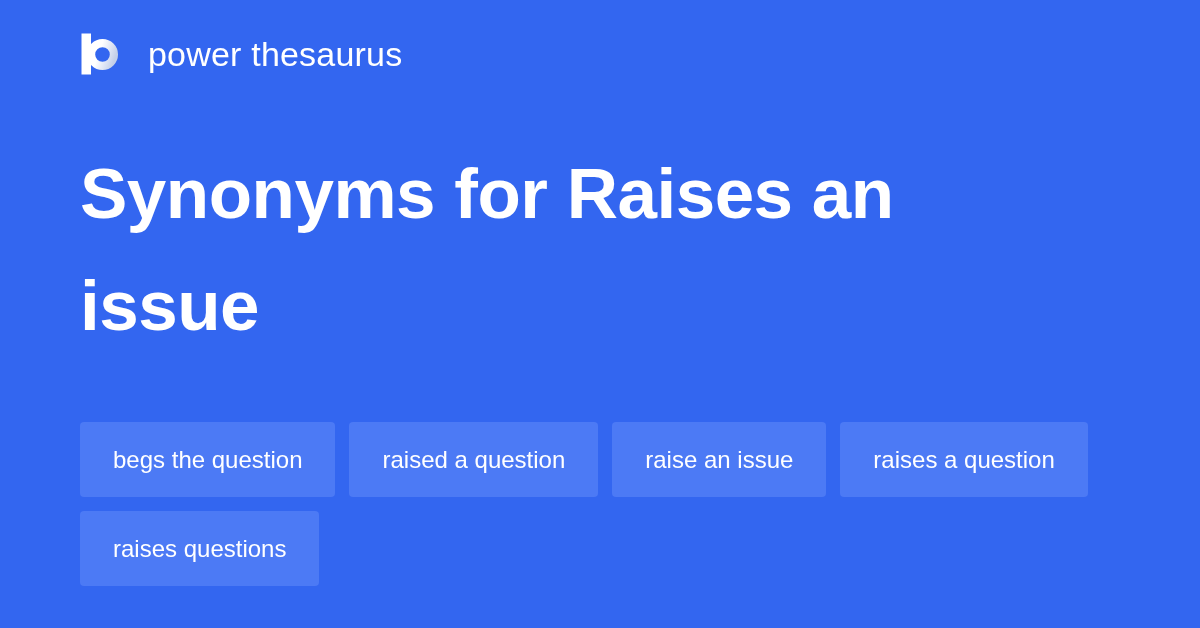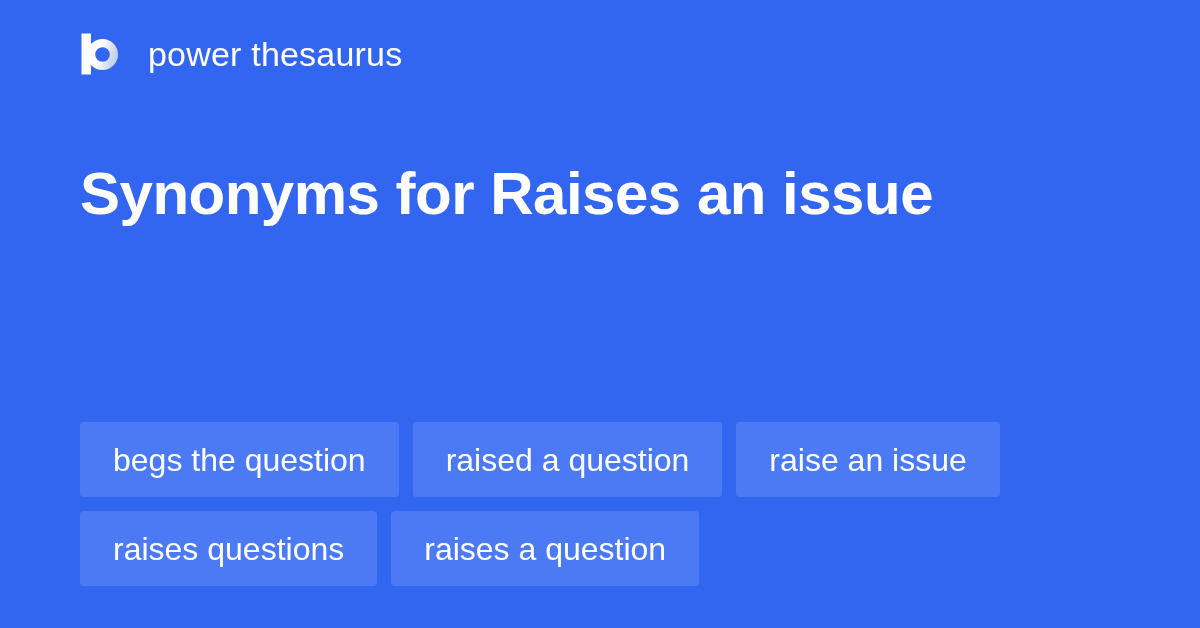--- a/index.html
+++ b/index.html
@@ -48,21 +48,21 @@
     white-space: nowrap;
   }
 
   
   .headline {
     position: absolute;
     left: 80px;
     top: 138px;
     width: 1000px;
     margin: 0;
-    font-size: 60px;
+    font-size: 71px;
     line-height: 112px;
     font-weight: 700;
     color: #ffffff;
     letter-spacing: -0.5px;
   }
 
   
   .chips {
     position: absolute;
     left: 80px;
@@ -74,21 +74,21 @@
   }
   .chip {
     background: #4c7af5;
     border-radius: 4px;
     height: 75px;
     box-sizing: border-box;
     padding: 0 33px;
     display: flex;
     align-items: center;
     justify-content: center;
-    font-size: 32px;
+    font-size: 24px;
     line-height: 1;
     color: #ffffff;
     white-space: nowrap;
     border: none;
     font-family: "Liberation Sans", sans-serif;
     cursor: pointer;
   }
 </style>
 </head>
 <body>
@@ -115,17 +115,17 @@
     </span>
     <span class="brand-name">power thesaurus</span>
   </div>
 
   <h1 class="headline">Synonyms for Raises an issue</h1>
 
   <div class="chips">
     <button class="chip">begs the question</button>
     <button class="chip">raised a question</button>
     <button class="chip">raise an issue</button>
+    <button class="chip">raises a question</button>
     <button class="chip">raises questions</button>
-    <button class="chip">raises a question</button>
   </div>
 
 </div>
 
 </body></html>

